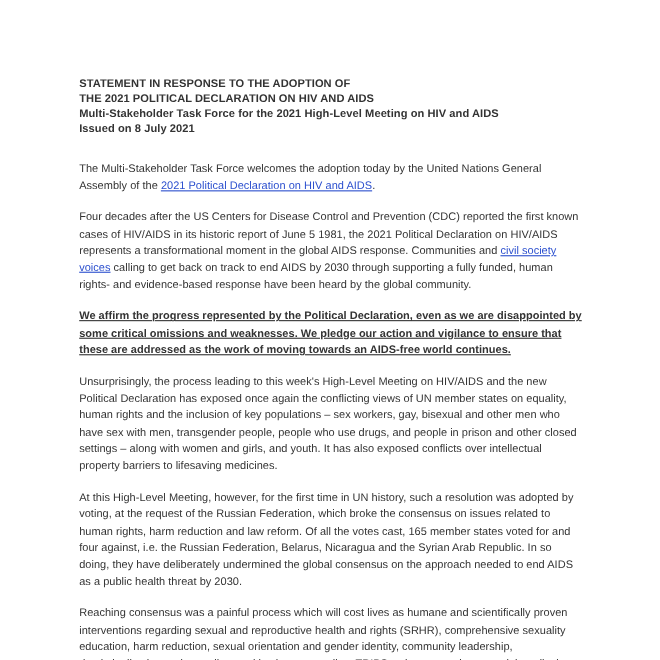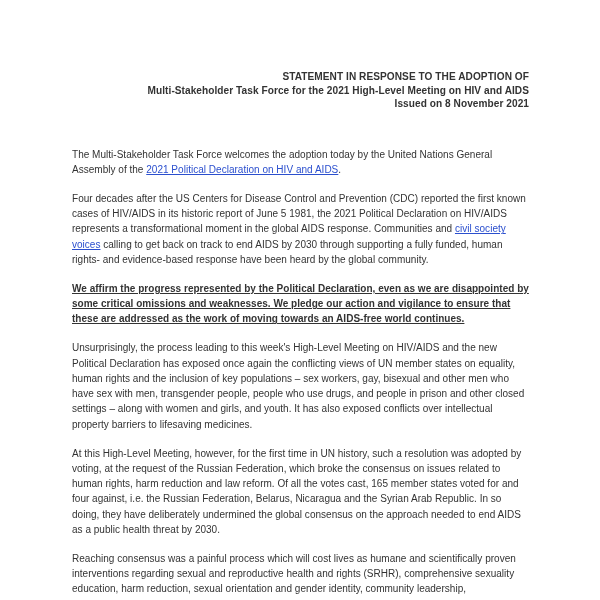--- a/index.html
+++ b/index.html
@@ -27,22 +27,22 @@
 
   .content {
     position: absolute;
     left: 72px;
     top: 70px;
     width: 457px;
   }
 
   
   .title-block {
-    text-align: right;
-    margin: 0 0 36px 0;
+    text-align: left;
+    margin: 0 0 22px 0;
   }
   .title-line {
     font-size: 10.1px;
     line-height: 13.6px;
     letter-spacing: 0.06px;
     color: #333333;
     margin: 0;
   }
   .title-line.strong {
     font-weight: bold;
@@ -75,22 +75,23 @@
   }
 </style>
 </head>
 <body>
 
 <div class="page">
   <div class="content">
 
     <div class="title-block">
       <div class="title-line strong">STATEMENT IN RESPONSE TO THE ADOPTION OF</div>
+      <div class="title-line strong">THE 2021 POLITICAL DECLARATION ON HIV AND AIDS</div>
       <div class="title-line sub">Multi-Stakeholder Task Force for the 2021 High-Level Meeting on HIV and AIDS</div>
-      <div class="title-line sub">Issued on 8 November 2021</div>
+      <div class="title-line sub">Issued on 8 July 2021</div>
     </div>
 
     <p class="para"><span>The Multi-Stakeholder Task Force welcomes the adoption today by the United Nations General Assembly of the </span><a class="doclink" href="#">2021 Political Declaration on HIV and AIDS</a><span>.</span></p>
 
     <p class="para"><span>Four decades after the US Centers for Disease Control and Prevention (CDC) reported the first known cases of HIV/AIDS in its historic report of June 5 1981, the 2021 Political Declaration on HIV/AIDS represents a transformational moment in the global AIDS response. Communities and </span><a class="doclink" href="#">civil society voices</a><span> calling to get back on track to end AIDS by 2030 through supporting a fully funded, human rights- and evidence-based response have been heard by the global community.</span></p>
 
     <p class="para bold">We affirm the progress represented by the Political Declaration, even as we are disappointed by some critical omissions and weaknesses. We pledge our action and vigilance to ensure that these are addressed as the work of moving towards an AIDS-free world continues.</p>
 
     <p class="para">Unsurprisingly, the process leading to this week's High-Level Meeting on HIV/AIDS and the new Political Declaration has exposed once again the conflicting views of UN member states on equality, human rights and the inclusion of key populations – sex workers, gay, bisexual and other men who have sex with men, transgender people, people who use drugs, and people in prison and other closed settings – along with women and girls, and youth. It has also exposed conflicts over intellectual property barriers to lifesaving medicines.</p>
 

